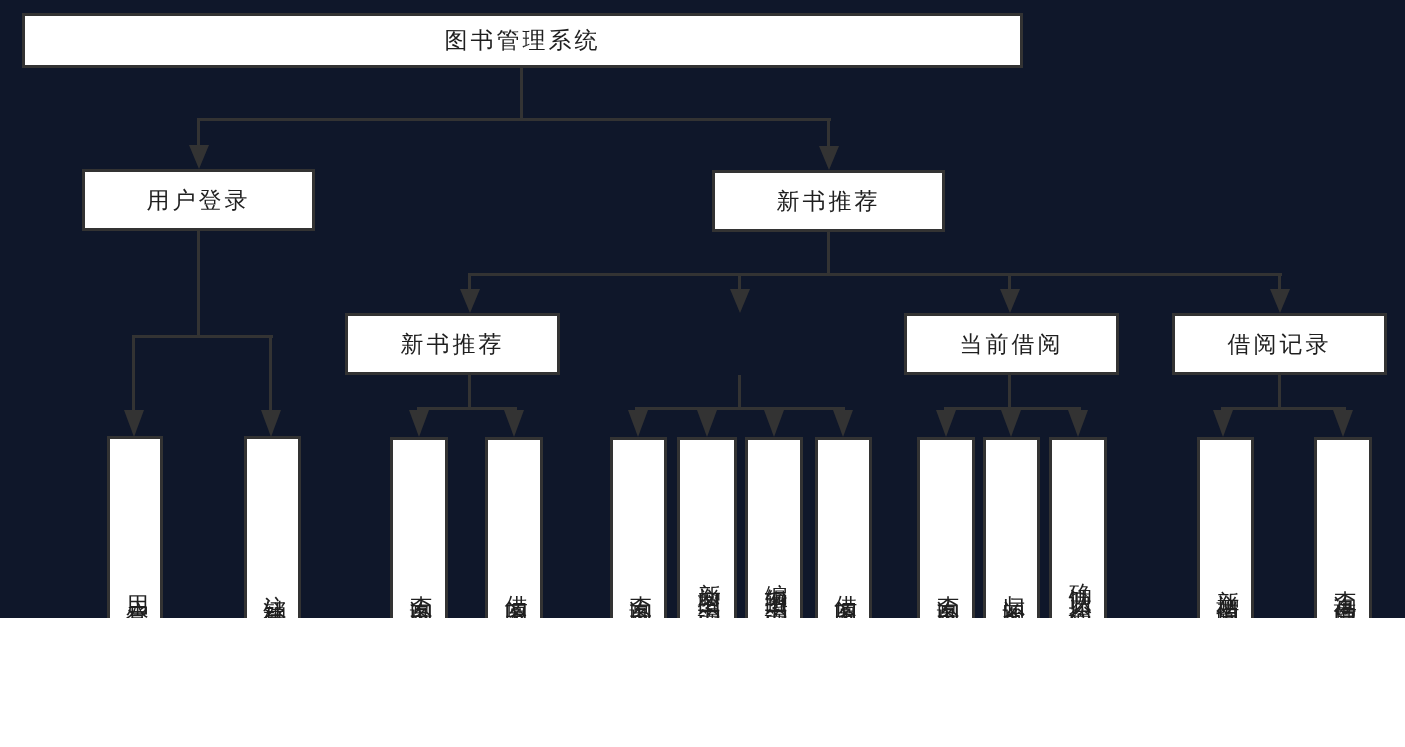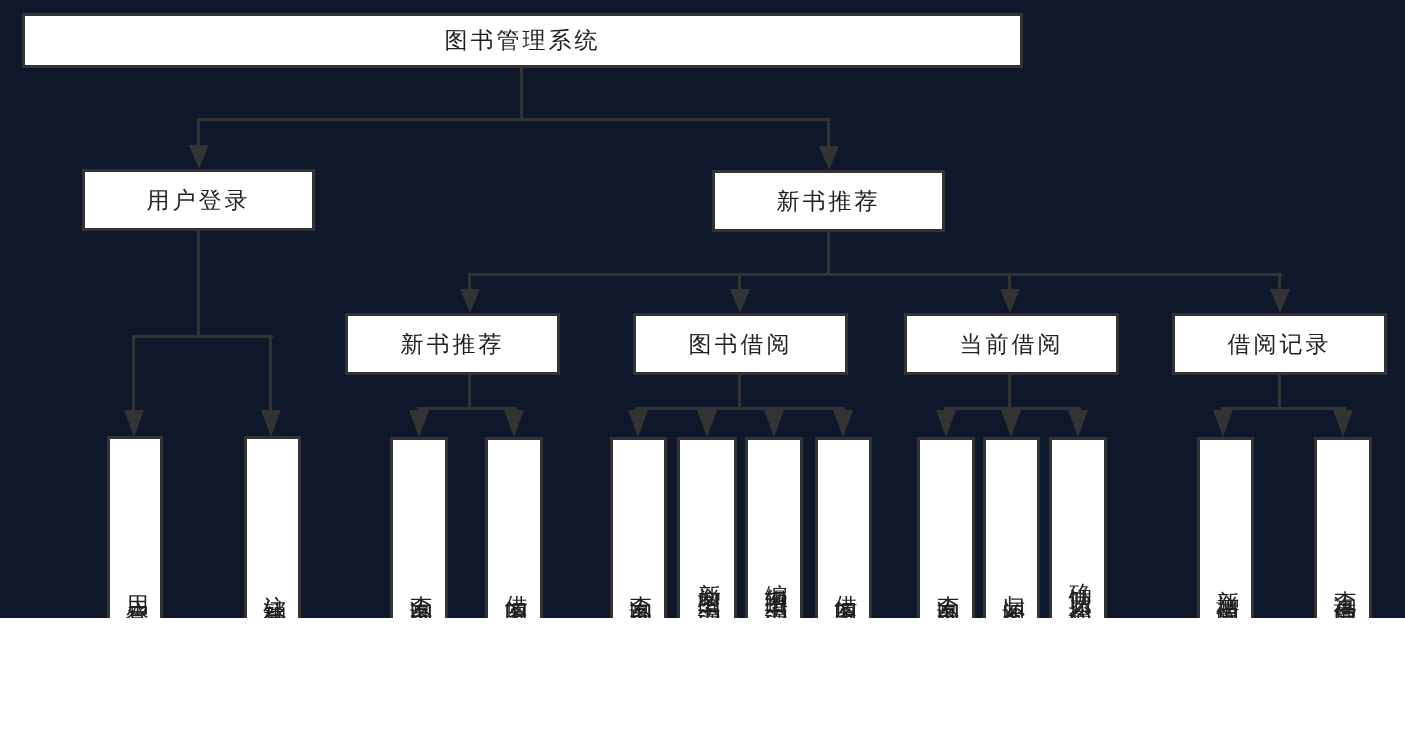--- a/index.html
+++ b/index.html
@@ -95,23 +95,20 @@
   <div class="vline" style="left:738px;top:276px;height:14px"></div>
   <div class="arrow" style="left:730px;top:289px"></div>
   <div class="vline" style="left:1008px;top:276px;height:14px"></div>
   <div class="arrow" style="left:1000px;top:289px"></div>
   <div class="vline" style="left:1278px;top:276px;height:14px"></div>
   <div class="arrow" style="left:1270px;top:289px"></div>
 
   <div class="box hbox" style="left:345px;top:313px;width:215px;height:62px">
     <span class="label">新书推荐</span>
   </div>
-  <div class="box hbox" style="left:633px;top:313px;width:215px;height:62px">
-    <span class="label">图书借阅</span>
-  </div>
   <div class="box hbox" style="left:1172px;top:313px;width:215px;height:62px">
     <span class="label">借阅记录</span>
   </div>
   <div class="box hbox" style="left:904px;top:313px;width:215px;height:62px">
     <span class="label">当前借阅</span>
   </div>
 
   <div class="vline" style="left:468px;top:375px;height:33px"></div>
   <div class="hline" style="left:417px;top:407px;width:100px"></div>
   <div class="arrow leaf" style="left:409px;top:410px"></div>

